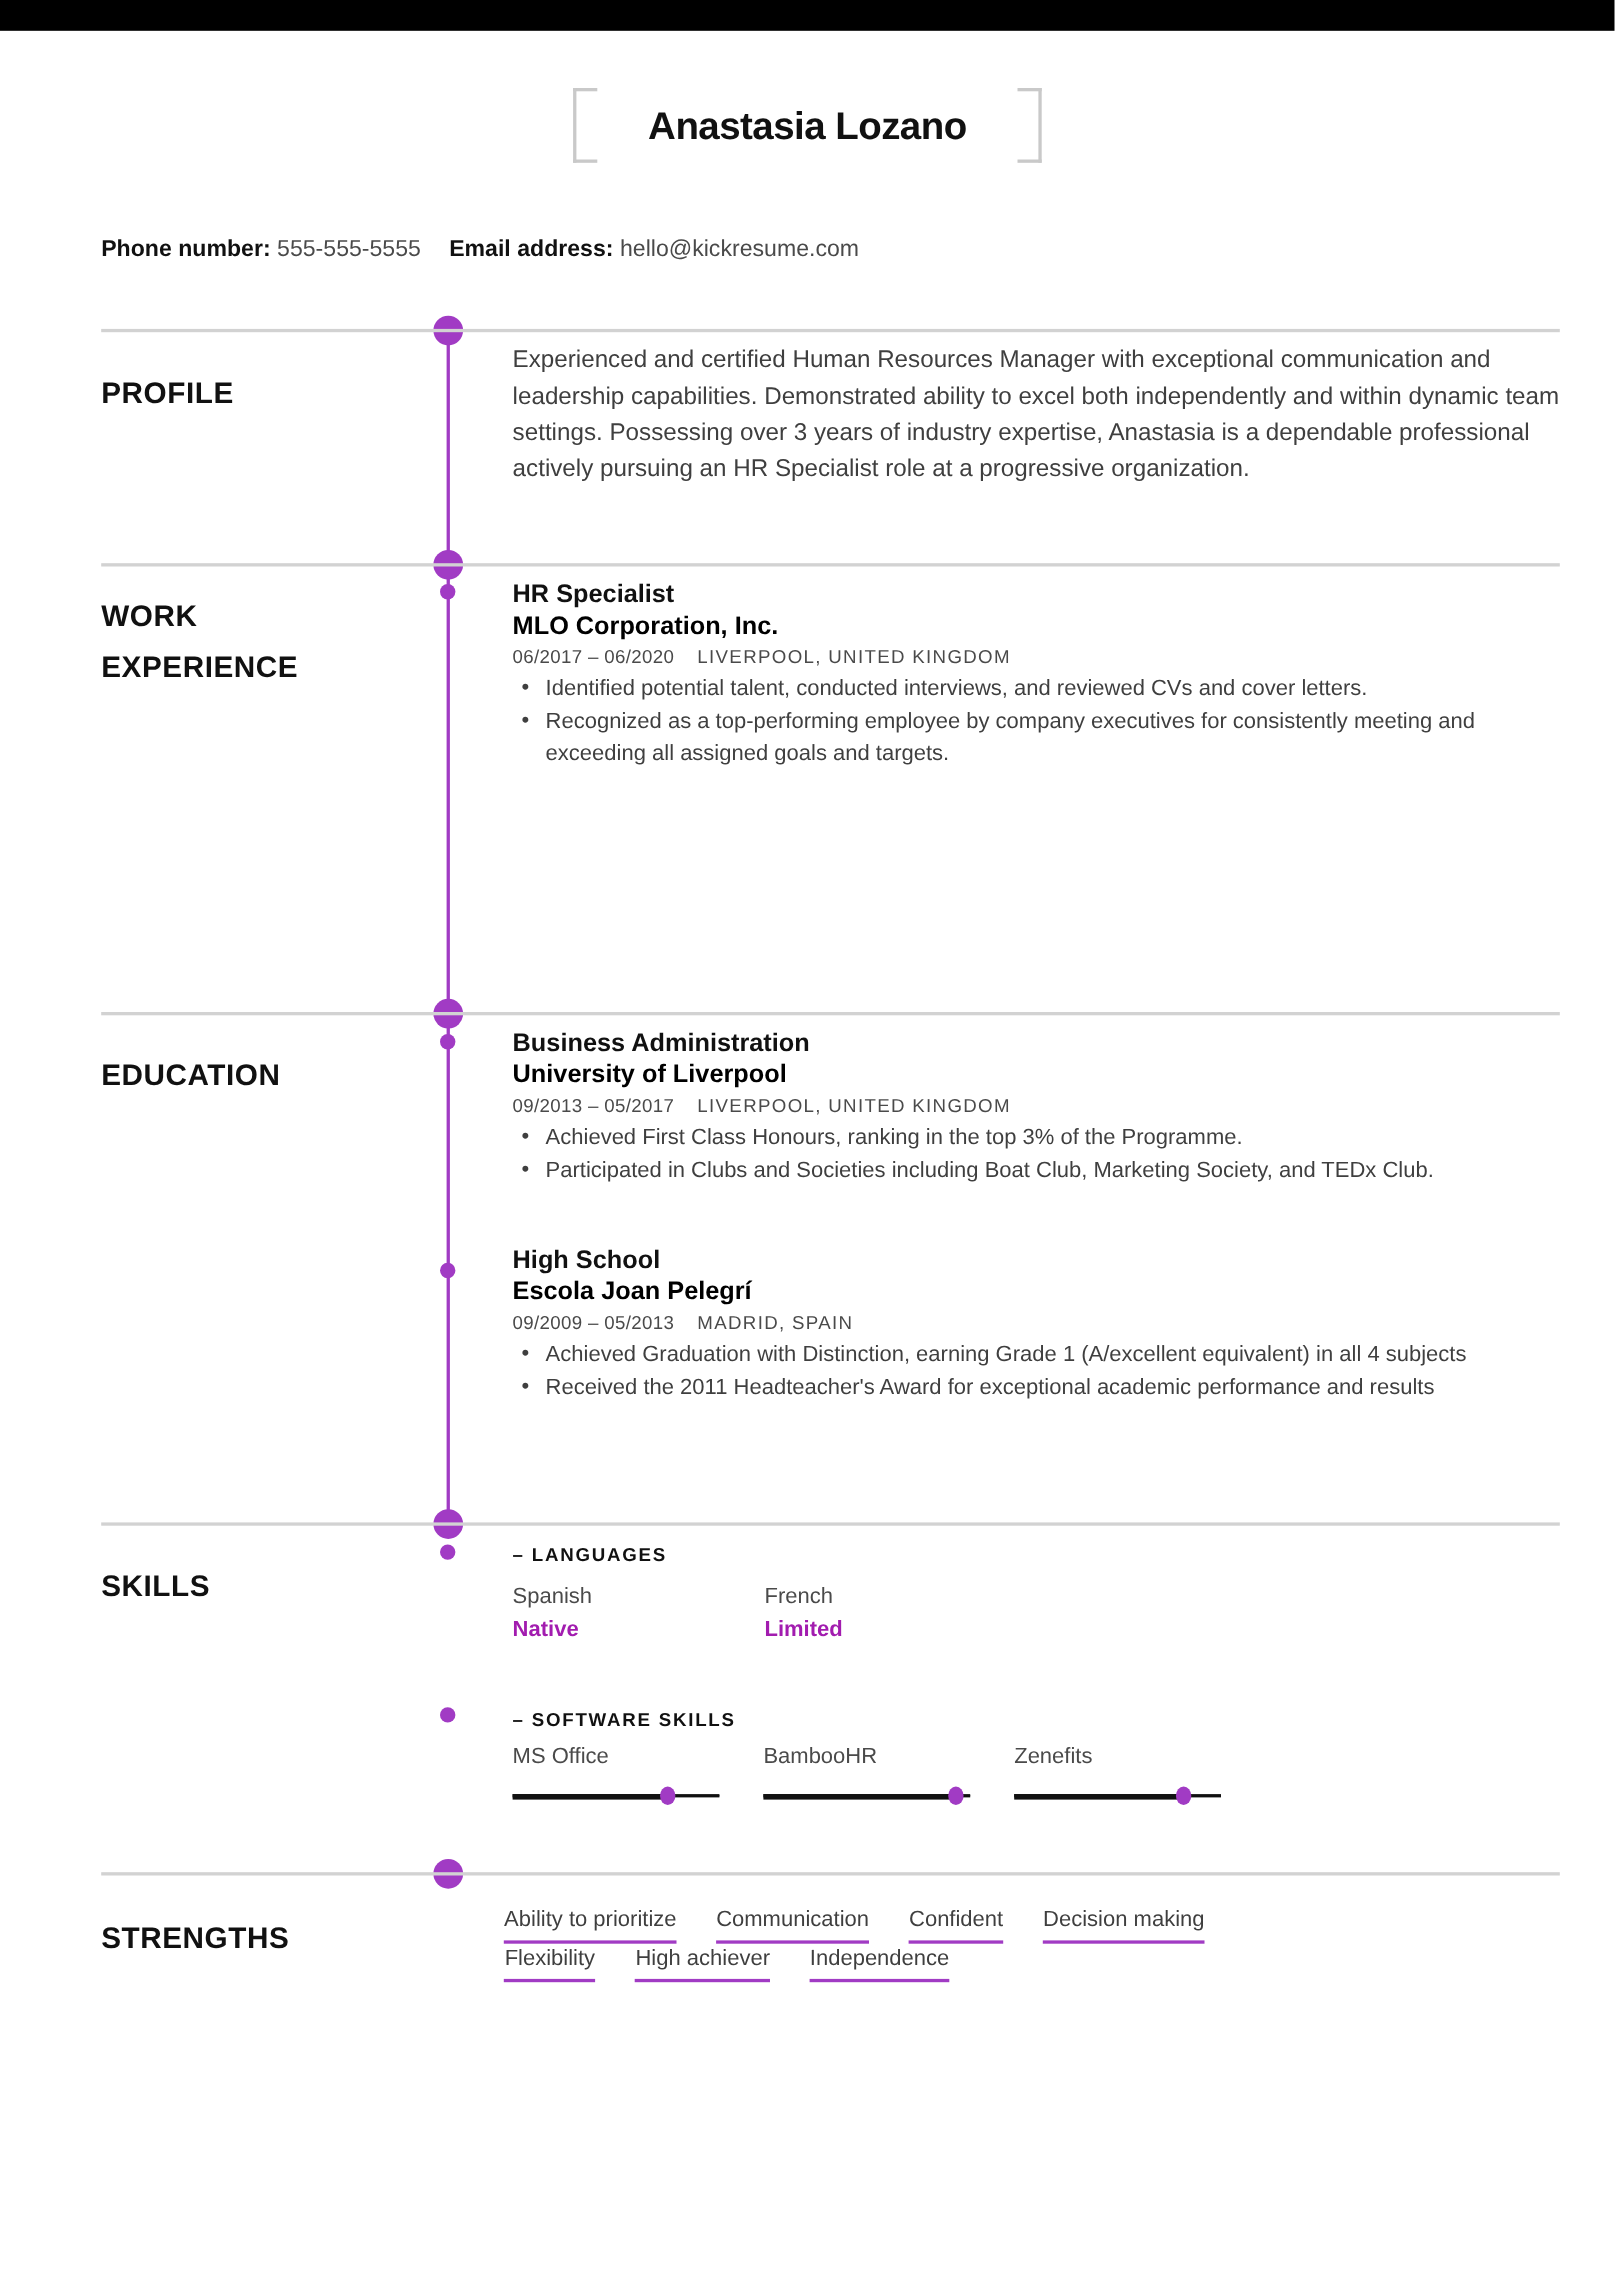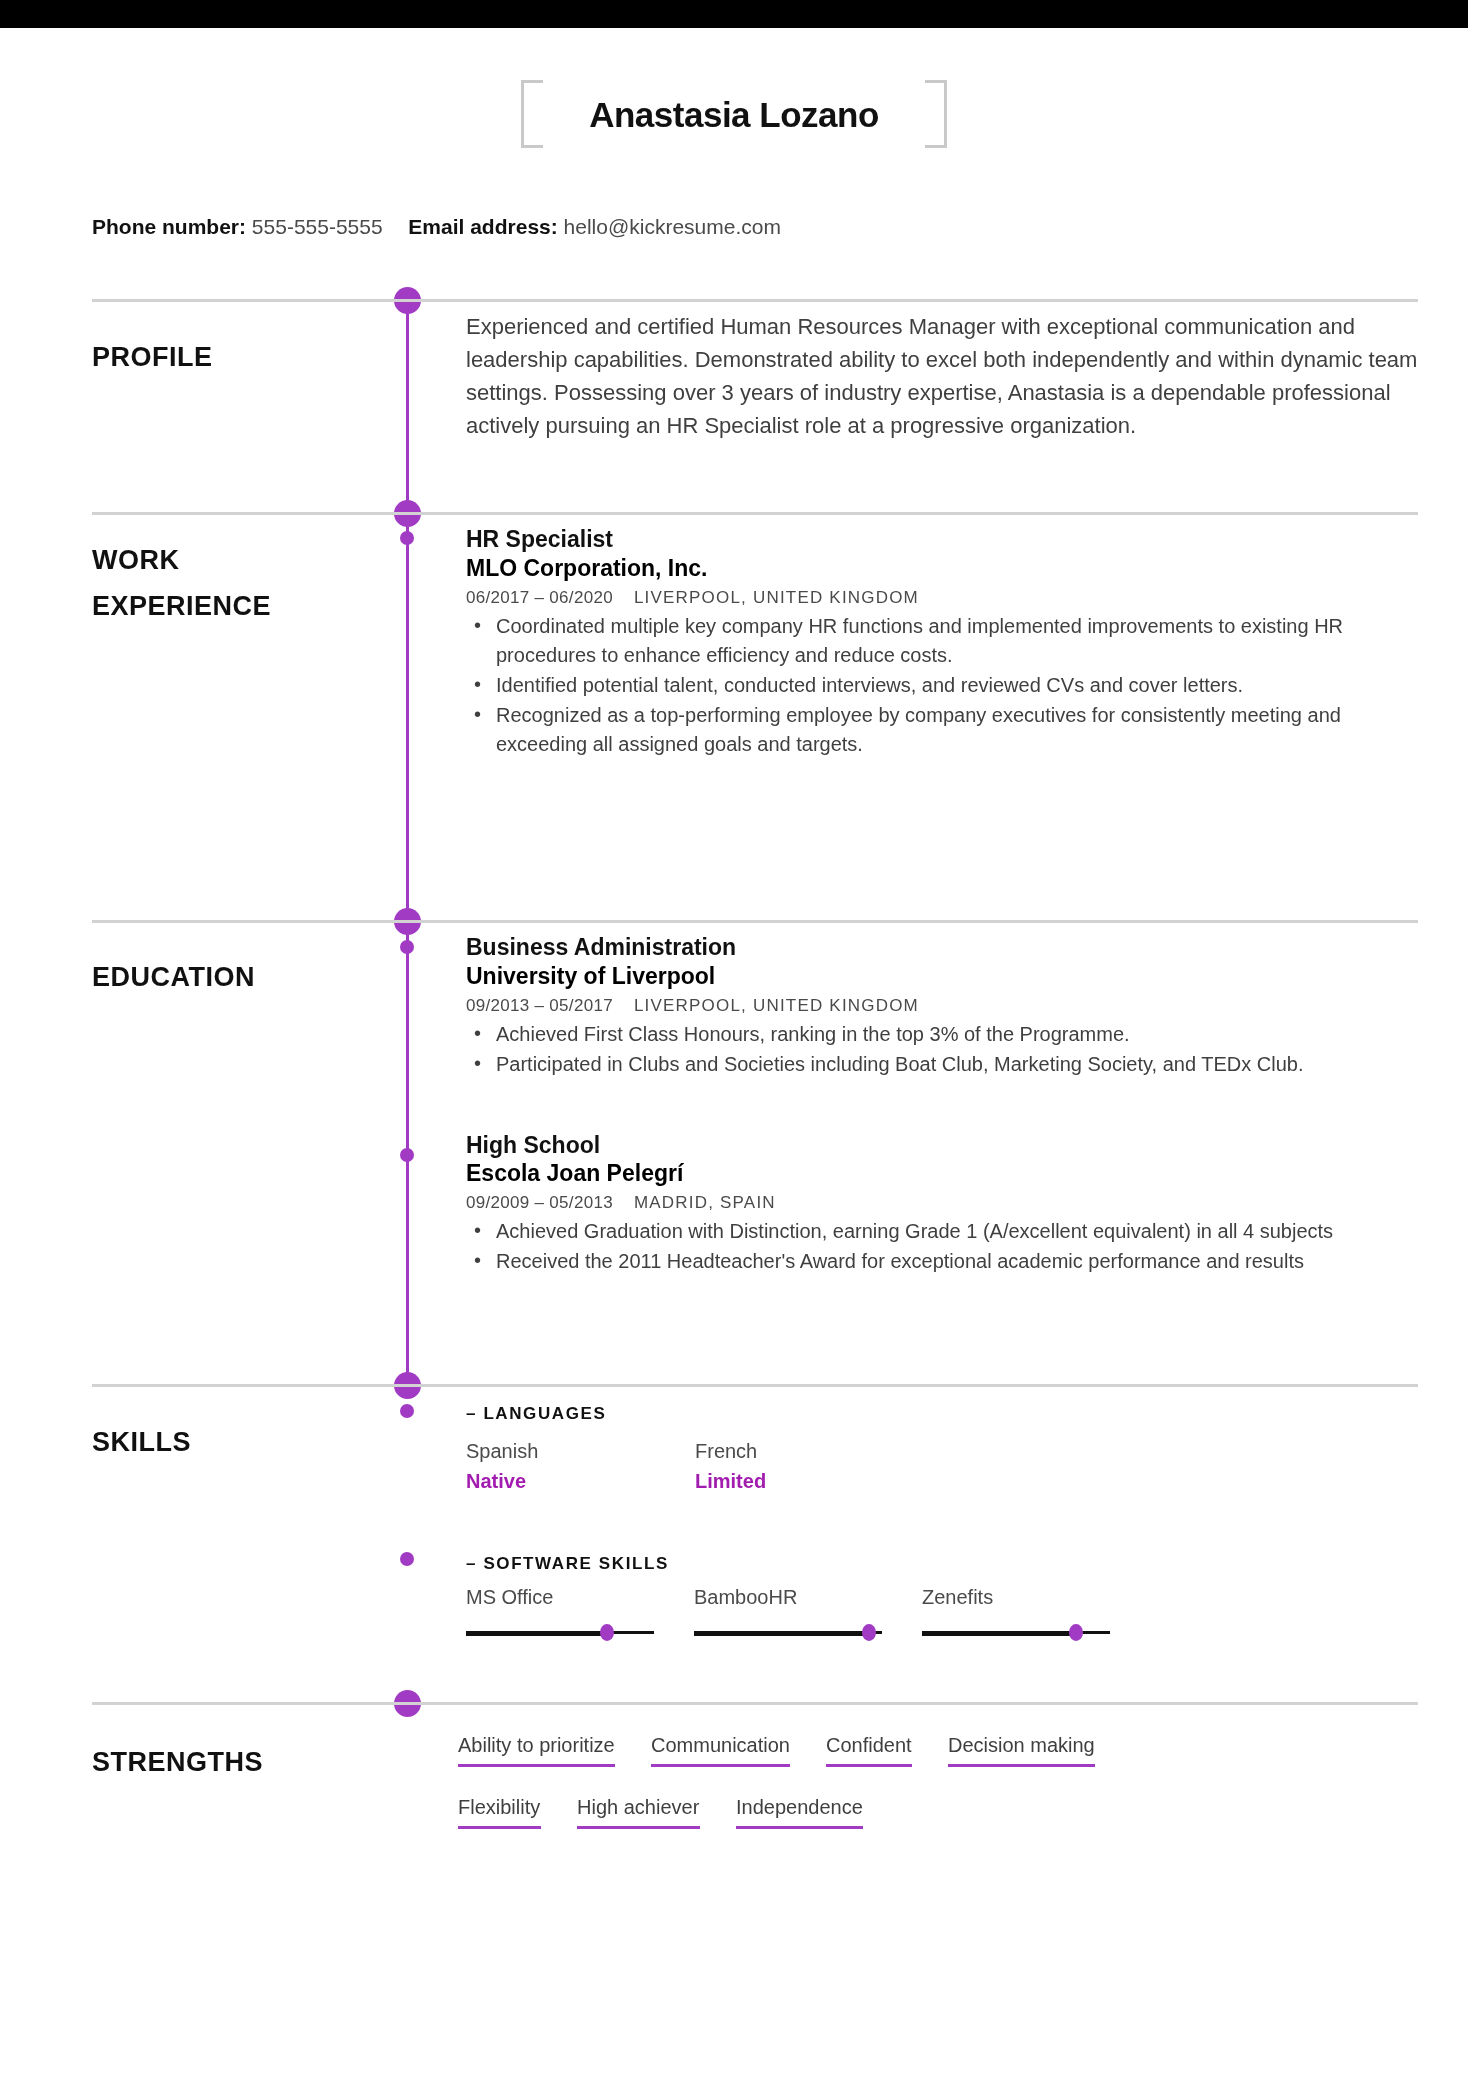--- a/index.html
+++ b/index.html
@@ -107,21 +107,21 @@
     position:absolute; top:1px; height:1px; background:#111;
   }
   .bar-knob {
     position:absolute; top:-7px; width:14px; height:17px;
     border-radius:50%; background:#a13bc4; margin-left:-7px;
   }
 
   
   .tags { display:flex; flex-wrap:wrap; }
   .tag {
-    margin-right:36px; margin-bottom:27px;
+    margin-right:36px; text-align:right;
   }
   .tag-label { font-size:20px; color:#3f3f3f; line-height:1.35; }
   .tag-underline { height:3px; background:#a13bc4; margin-top:5px; }
 </style>
 </head>
 <body>
 
 <div class="page">
 
   <div class="topbar"></div>
@@ -167,21 +167,20 @@
   </div>
   <div class="sec-body" style="top:525px">
     <div class="entry">
       <div class="entry-title">HR Specialist</div>
       <div class="entry-org">MLO Corporation, Inc.</div>
       <div class="entry-meta">
         <span>06/2017 – 06/2020</span>
         <span class="loc">LIVERPOOL, UNITED KINGDOM</span>
       </div>
       <ul class="bullets">
-        <li>Coordinated multiple key company HR functions and implemented improvements to existing HR procedures to enhance efficiency and reduce costs.</li>
         <li>Identified potential talent, conducted interviews, and reviewed CVs and cover letters.</li>
         <li>Recognized as a top-performing employee by company executives for consistently meeting and exceeding all assigned goals and targets.</li>
       </ul>
     </div>
   </div>
 
   <div class="divider" style="top:920px"></div>
   <div class="sec-label" style="top:955px">EDUCATION</div>
   <div class="sec-body" style="top:933px">
 

